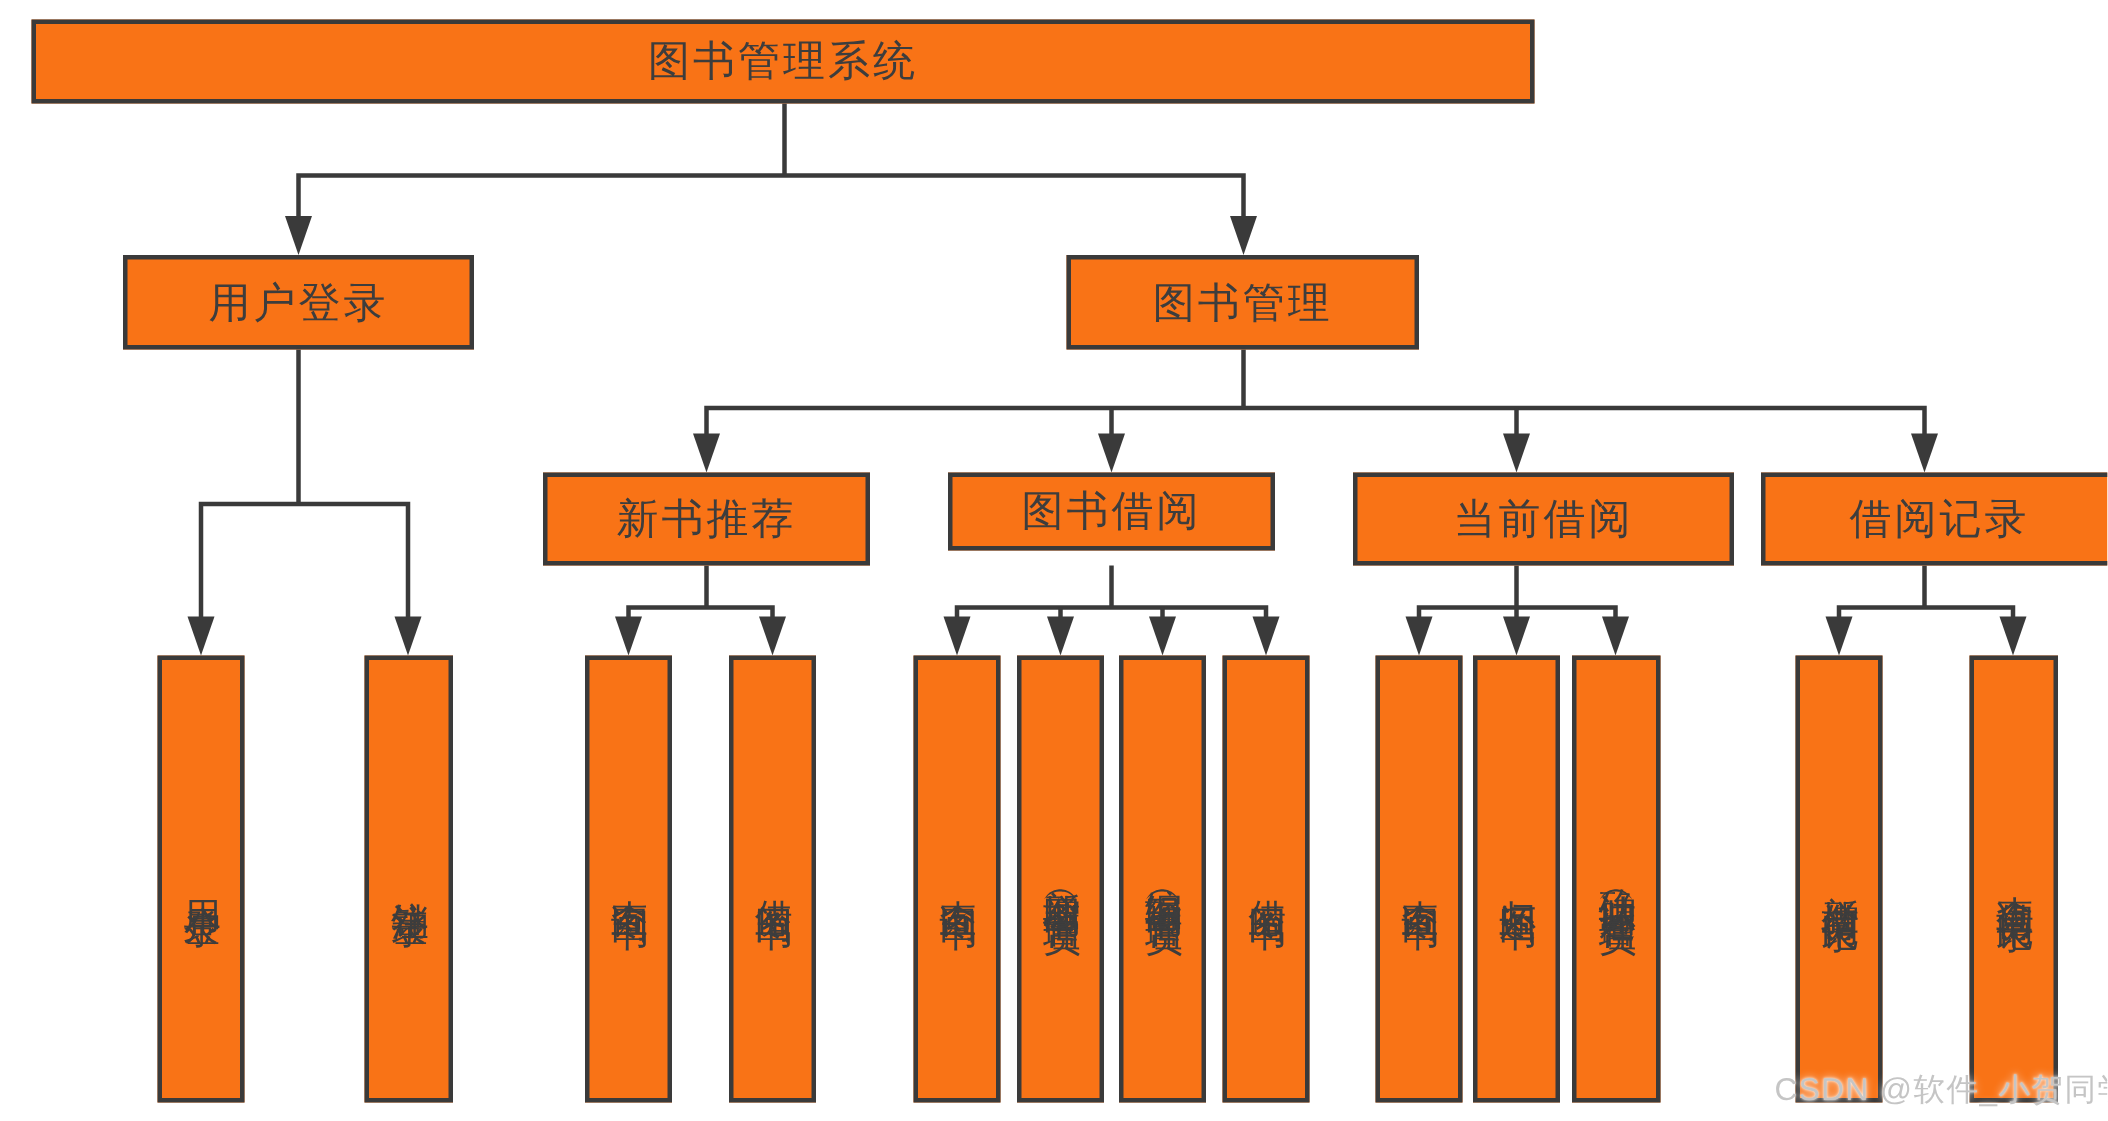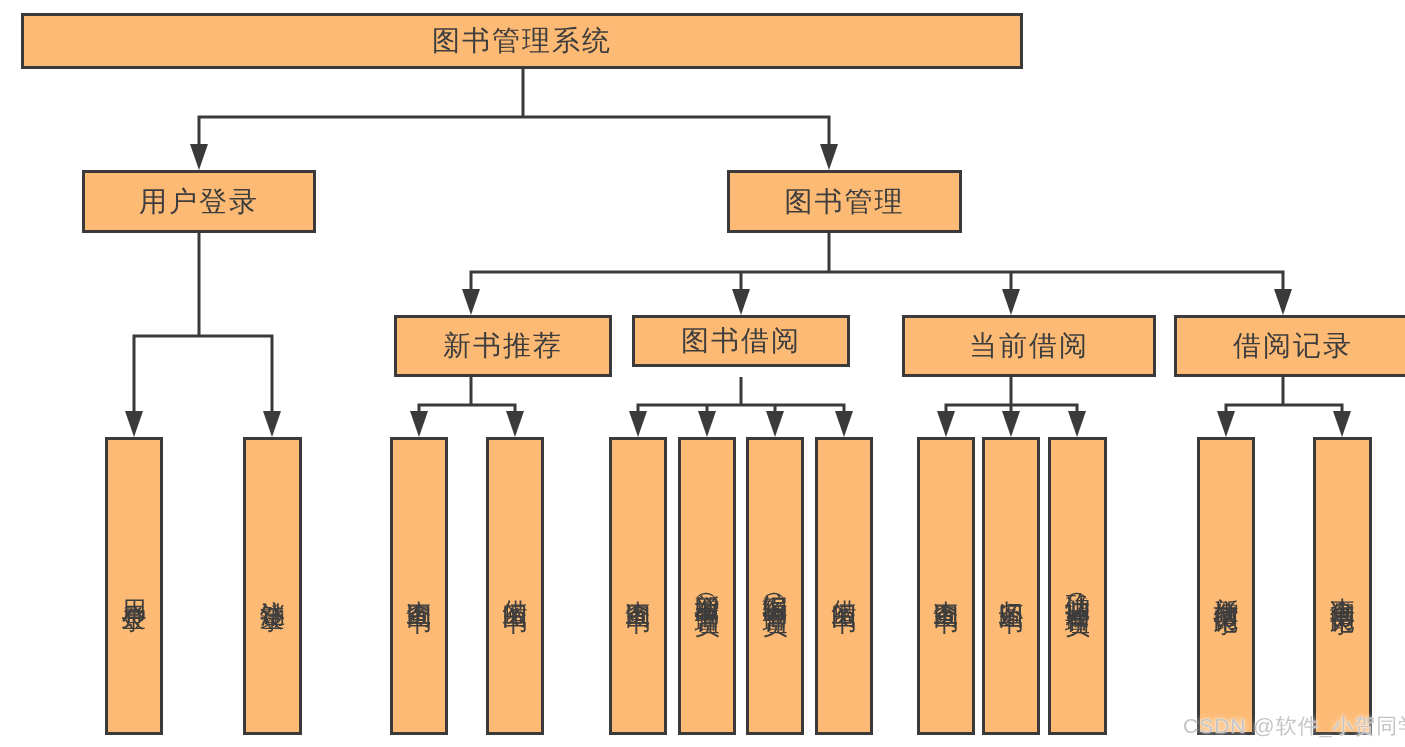--- a/index.html
+++ b/index.html
@@ -13,21 +13,21 @@
     color: #3d3d3d;
     overflow: hidden;
   }
   svg.connectors {
     position: absolute;
     left: 0; top: 0;
     width: 1405px; height: 747px;
   }
   .node {
     position: absolute;
-    background: #fdba74;
+    background: #f97316;
     border: 3px solid #3a3a3a;
     display: flex;
     align-items: center;
     justify-content: center;
   }
   .hnode { font-size: 28px; letter-spacing: 2px; white-space: nowrap; }
   .vnode .vtext {
     writing-mode: vertical-rl;
     text-orientation: mixed;
     font-size: 25px;
@@ -103,25 +103,25 @@
     </g>
   </svg>
 
   <div class="node hnode" style="left:21px; top:13px; width:1002px; height:56px;">
     <span>图书管理系统</span>
   </div>
 
   <div class="node hnode" style="left:82px; top:170px; width:234px; height:63px;">
     <span>用户登录</span>
   </div>
-  <div class="node hnode" style="left:711px; top:170px; width:235px; height:63px;margin-left:16px;">
+  <div class="node hnode" style="left:711px; top:170px; width:235px; height:63px;">
     <span>图书管理</span>
   </div>
 
-  <div class="node hnode" style="left:362px; top:315px; width:218px; height:62px;margin-left:32px;">
+  <div class="node hnode" style="left:362px; top:315px; width:218px; height:62px;">
     <span>新书推荐</span>
   </div>
   <div class="node hnode" style="left:632px; top:315px; width:218px; height:52px;">
     <span>图书借阅</span>
   </div>
   <div class="node hnode" style="left:902px; top:315px; width:254px; height:62px;">
     <span>当前借阅</span>
   </div>
   <div class="node hnode" style="left:1174px; top:315px; width:238px; height:62px;">
     <span>借阅记录</span>

